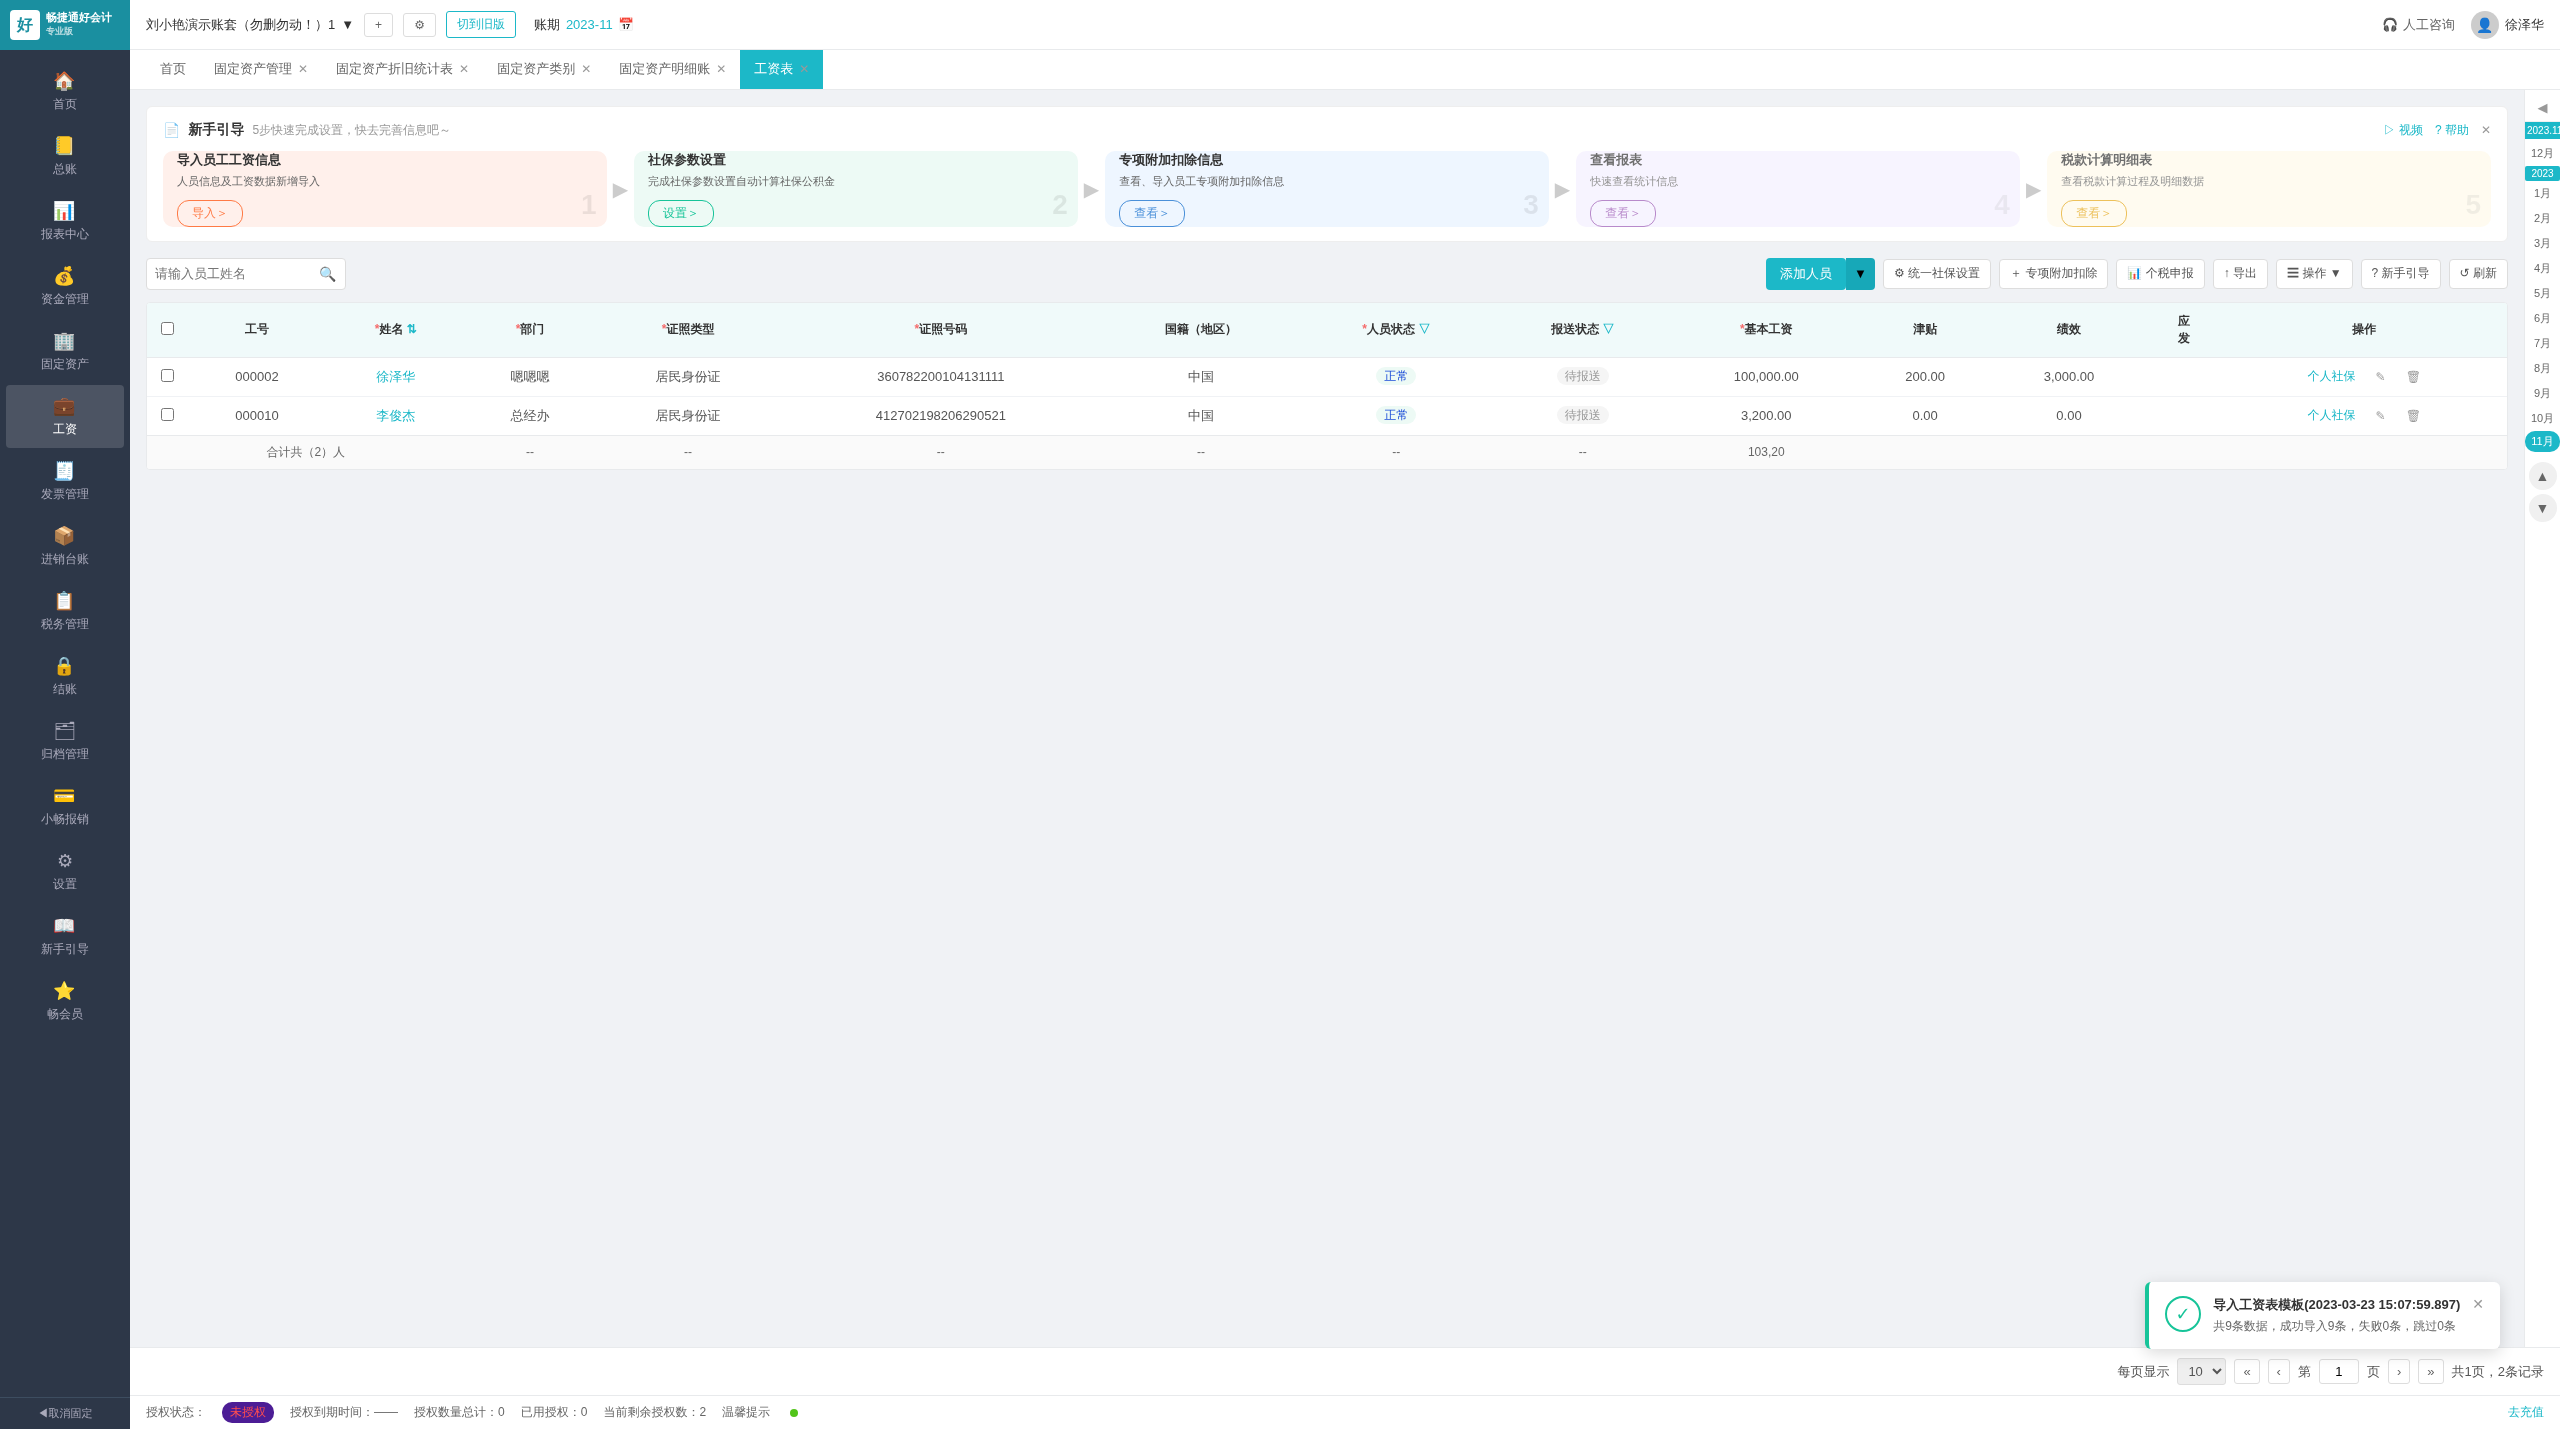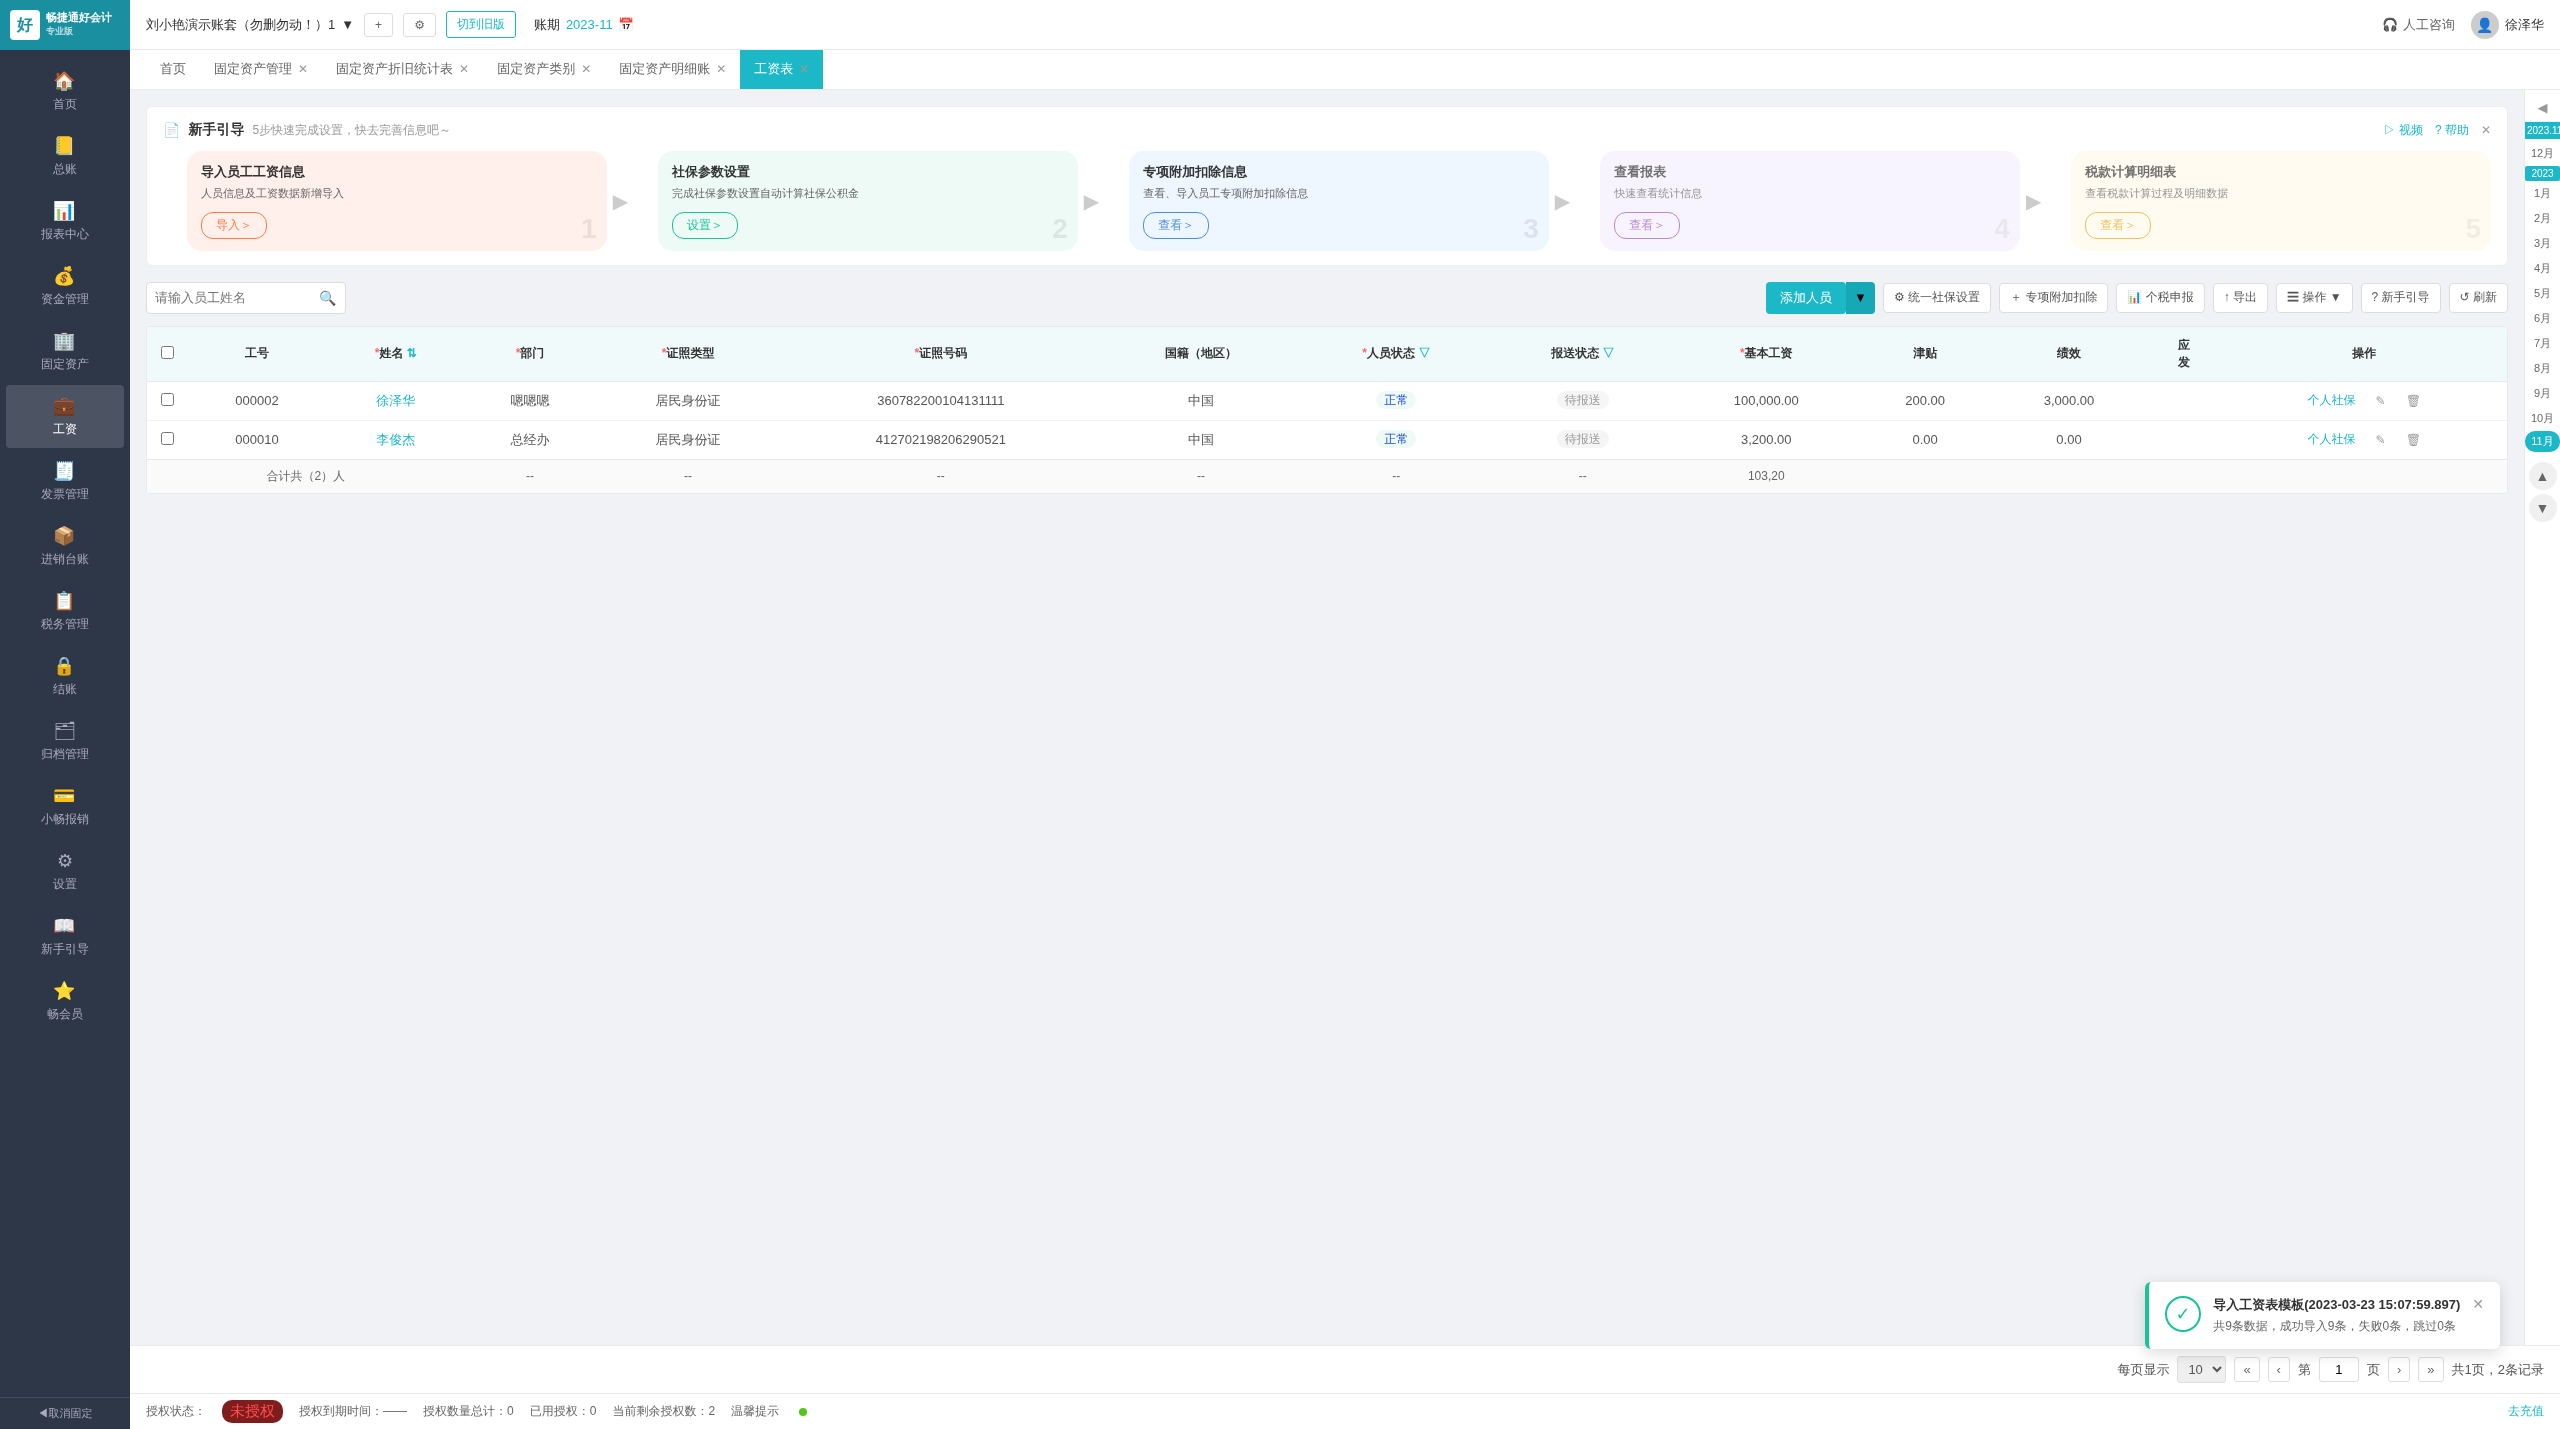--- a/index.html
+++ b/index.html
@@ -185,24 +185,23 @@
     .beginner-guide-title { display: flex; align-items: center; gap: 8px; font-weight: bold; color: #333; font-size: 14px; }
     .beginner-guide-subtitle { font-size: 12px; color: #999; font-weight: normal; }
     .beginner-guide-actions { display: flex; align-items: center; gap: 12px; font-size: 12px; color: #1cb8c8; cursor: pointer; }
     .guide-steps {
       display: flex;
       align-items: center;
       gap: 0;
     }
     .guide-step {
       flex: 1;
-      border-radius: 15px;
-      padding: 12px 14px;
+      border-radius: 10px;
+      padding: 0 14px;
       position: relative;
-      margin-left: 24px;
     }
     .guide-step-1 { background: #fff0eb; }
     .guide-step-2 { background: #edfaf5; }
     .guide-step-3 { background: #eef6ff; }
     .guide-step-4 { background: #f5f0ff; opacity: 0.7; }
     .guide-step-5 { background: #fffaeb; opacity: 0.7; }
     .guide-arrow {
       color: #ccc;
       font-size: 20px;
       padding: 0 6px;
@@ -378,21 +377,21 @@
       background: white;
       border-top: 1px solid #e8eaec;
       padding: 6px 16px;
       display: flex;
       align-items: center;
       gap: 16px;
       font-size: 12px;
       color: #666;
       flex-shrink: 0;
     }
-    .status-unlicensed { color: #ff4d4f; background: #7f1d1d; padding: 2px 8px; border-radius: 10px; font-size: 15px; }
+    .status-unlicensed { color: #ff4d4f; background: #4c1d95; padding: 2px 8px; border-radius: 10px; font-size: 12px; }
     .status-warning-dot { display: inline-block; width: 8px; height: 8px; border-radius: 50%; background: #52c41a; margin-left: 4px; }
     .status-link { color: #1cb8c8; cursor: pointer; }
 
     
     .right-panel {
       width: 36px;
       background: white;
       border-left: 1px solid #e8eaec;
       display: flex;
       flex-direction: column;

